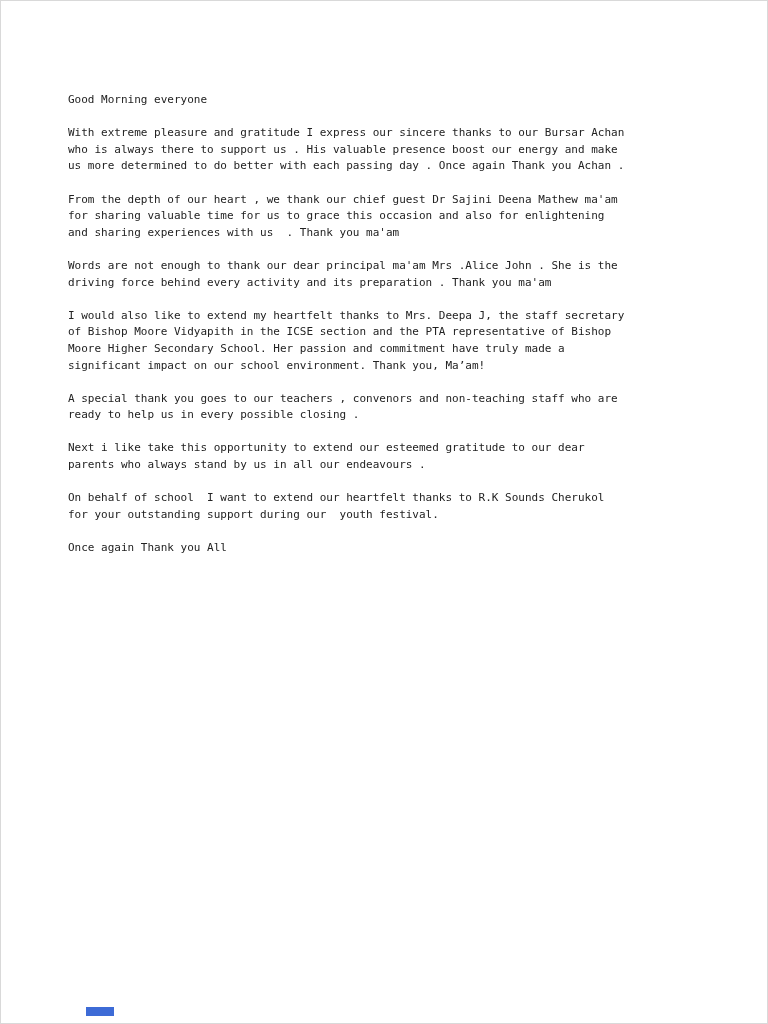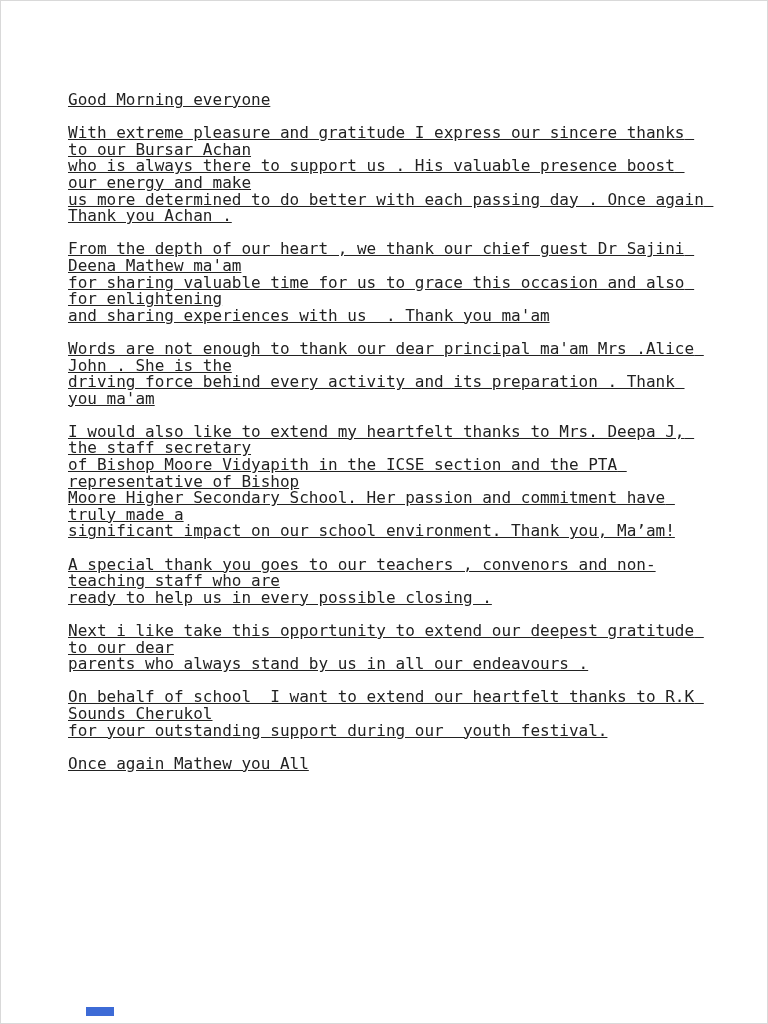--- a/index.html
+++ b/index.html
@@ -16,23 +16,22 @@
     box-sizing: content-box;
     overflow: hidden;
     font-family: "DejaVu Sans Mono", "Liberation Mono", monospace;
   }
   .doc-body {
     position: absolute;
     top: 91px;
     left: 67px;
     right: 58px;
     color: #222222;
-    font-size: 16px;
+    font-size: 11px;
     line-height: 16.6px;
-    text-decoration: underline;
   }
   .para {
     margin: 0 0 16.6px 0;
     white-space: pre-wrap;
     word-wrap: break-word;
   }
   .bottom-accent {
     position: absolute;
     left: 85px;
     bottom: 7px;
@@ -54,20 +53,20 @@
 for sharing valuable time for us to grace this occasion and also for enlightening
 and sharing experiences with us  . Thank you ma'am</div>
     <div class="para">Words are not enough to thank our dear principal ma'am Mrs .Alice John . She is the
 driving force behind every activity and its preparation . Thank you ma'am</div>
     <div class="para">I would also like to extend my heartfelt thanks to Mrs. Deepa J, the staff secretary
 of Bishop Moore Vidyapith in the ICSE section and the PTA representative of Bishop
 Moore Higher Secondary School. Her passion and commitment have truly made a
 significant impact on our school environment. Thank you, Ma’am!</div>
     <div class="para">A special thank you goes to our teachers , convenors and non-teaching staff who are
 ready to help us in every possible closing .</div>
-    <div class="para">Next i like take this opportunity to extend our deepest gratitude to our dear
+    <div class="para">Next i like take this opportunity to extend our esteemed gratitude to our dear
 parents who always stand by us in all our endeavours .</div>
     <div class="para">On behalf of school  I want to extend our heartfelt thanks to R.K Sounds Cherukol
 for your outstanding support during our  youth festival.</div>
-    <div class="para">Once again Mathew you All</div>
+    <div class="para">Once again Thank you All</div>
   </div>
   <div class="bottom-accent"></div>
 </div>
 
 </body></html>

